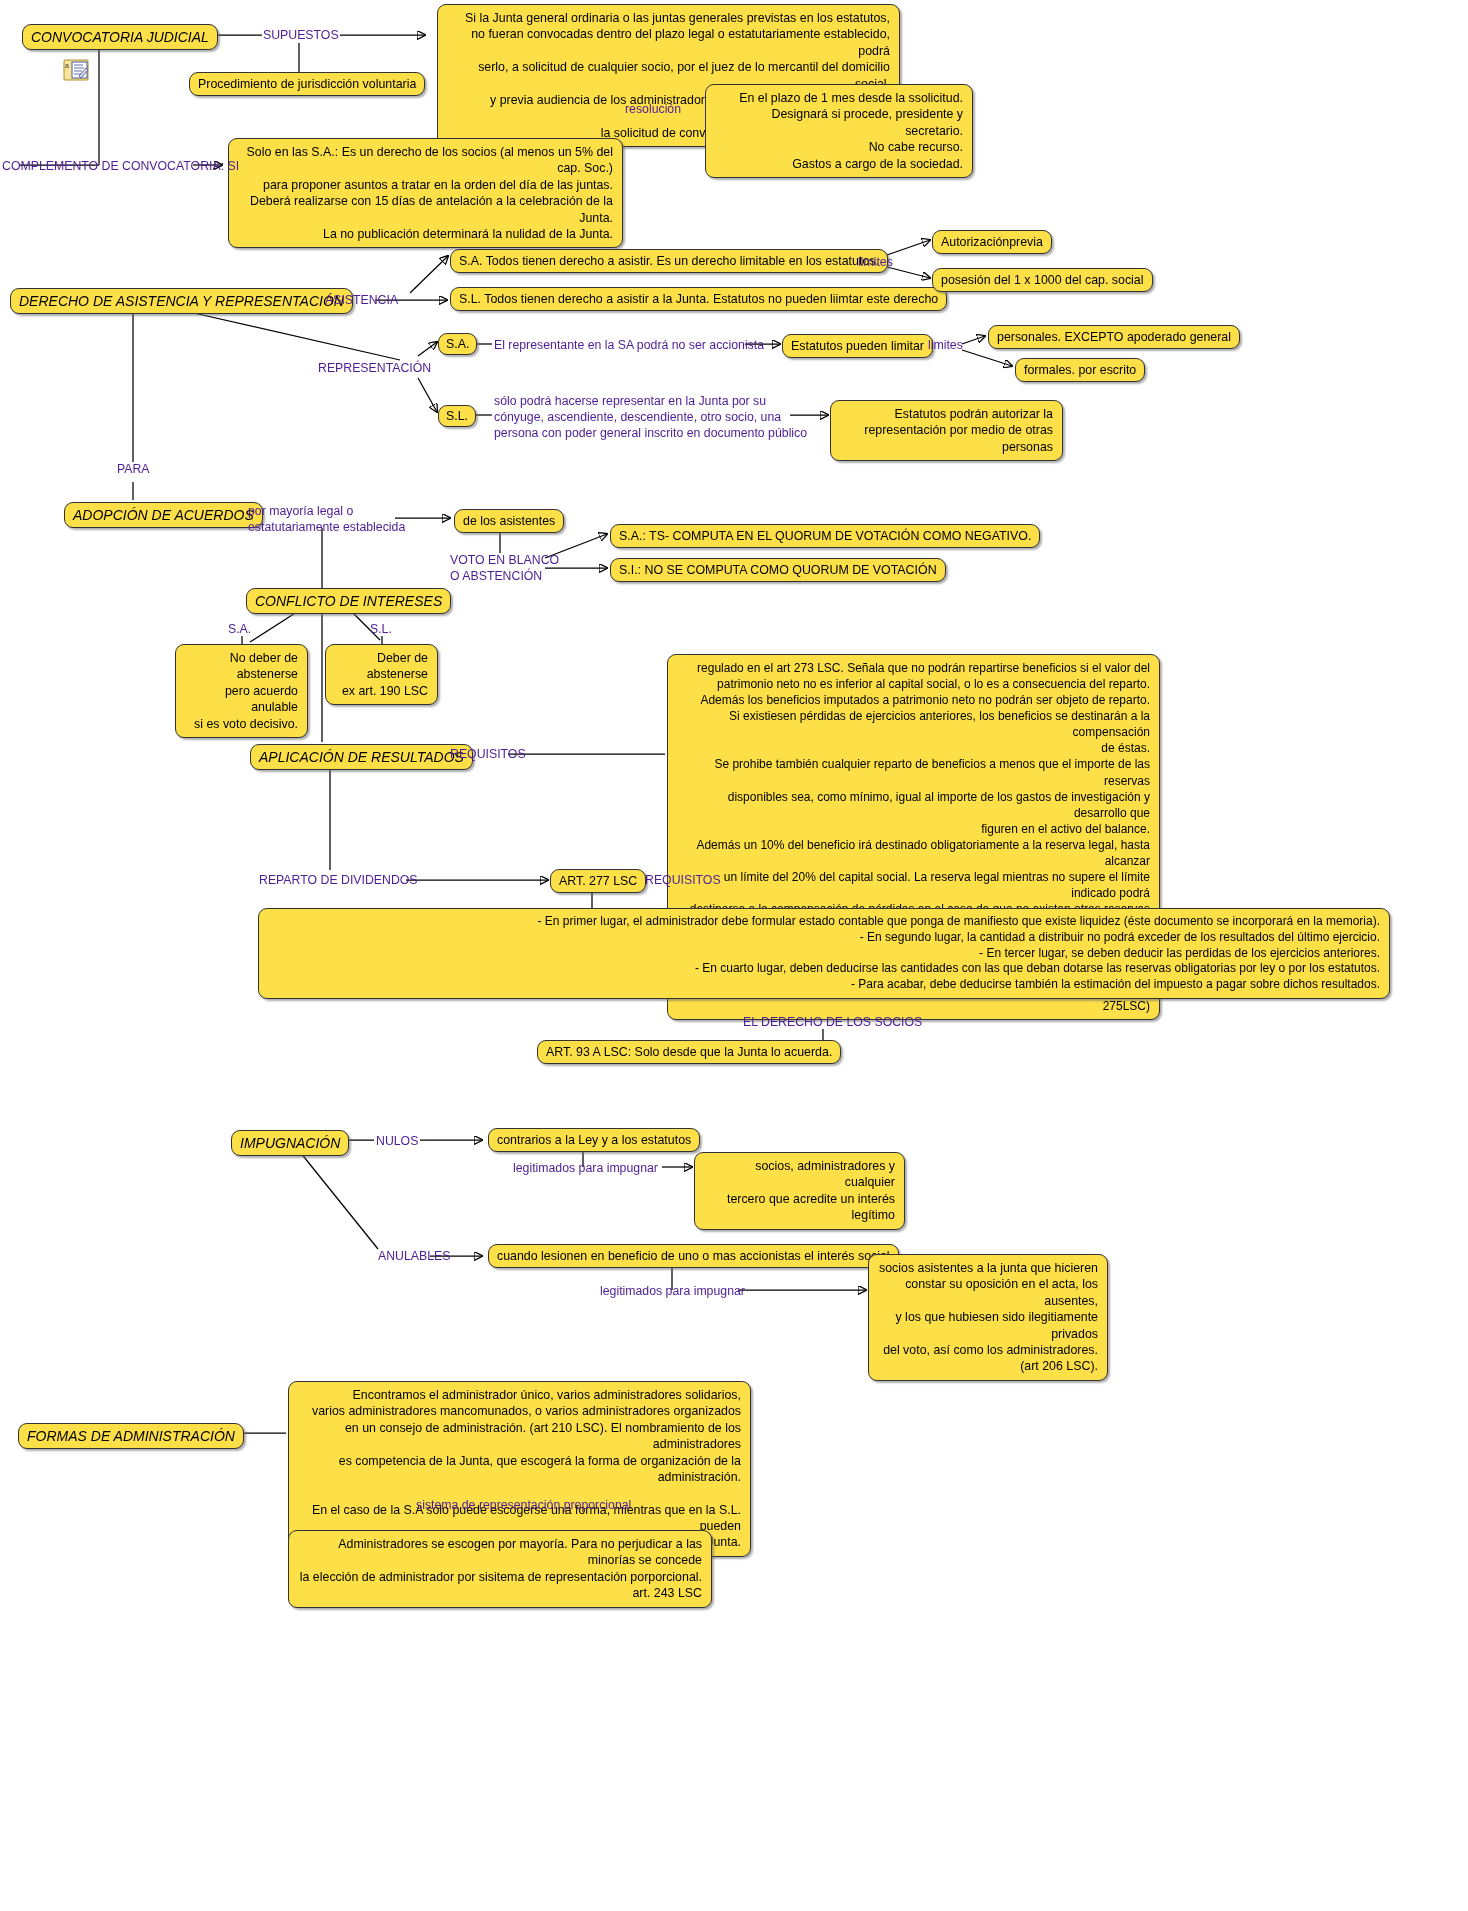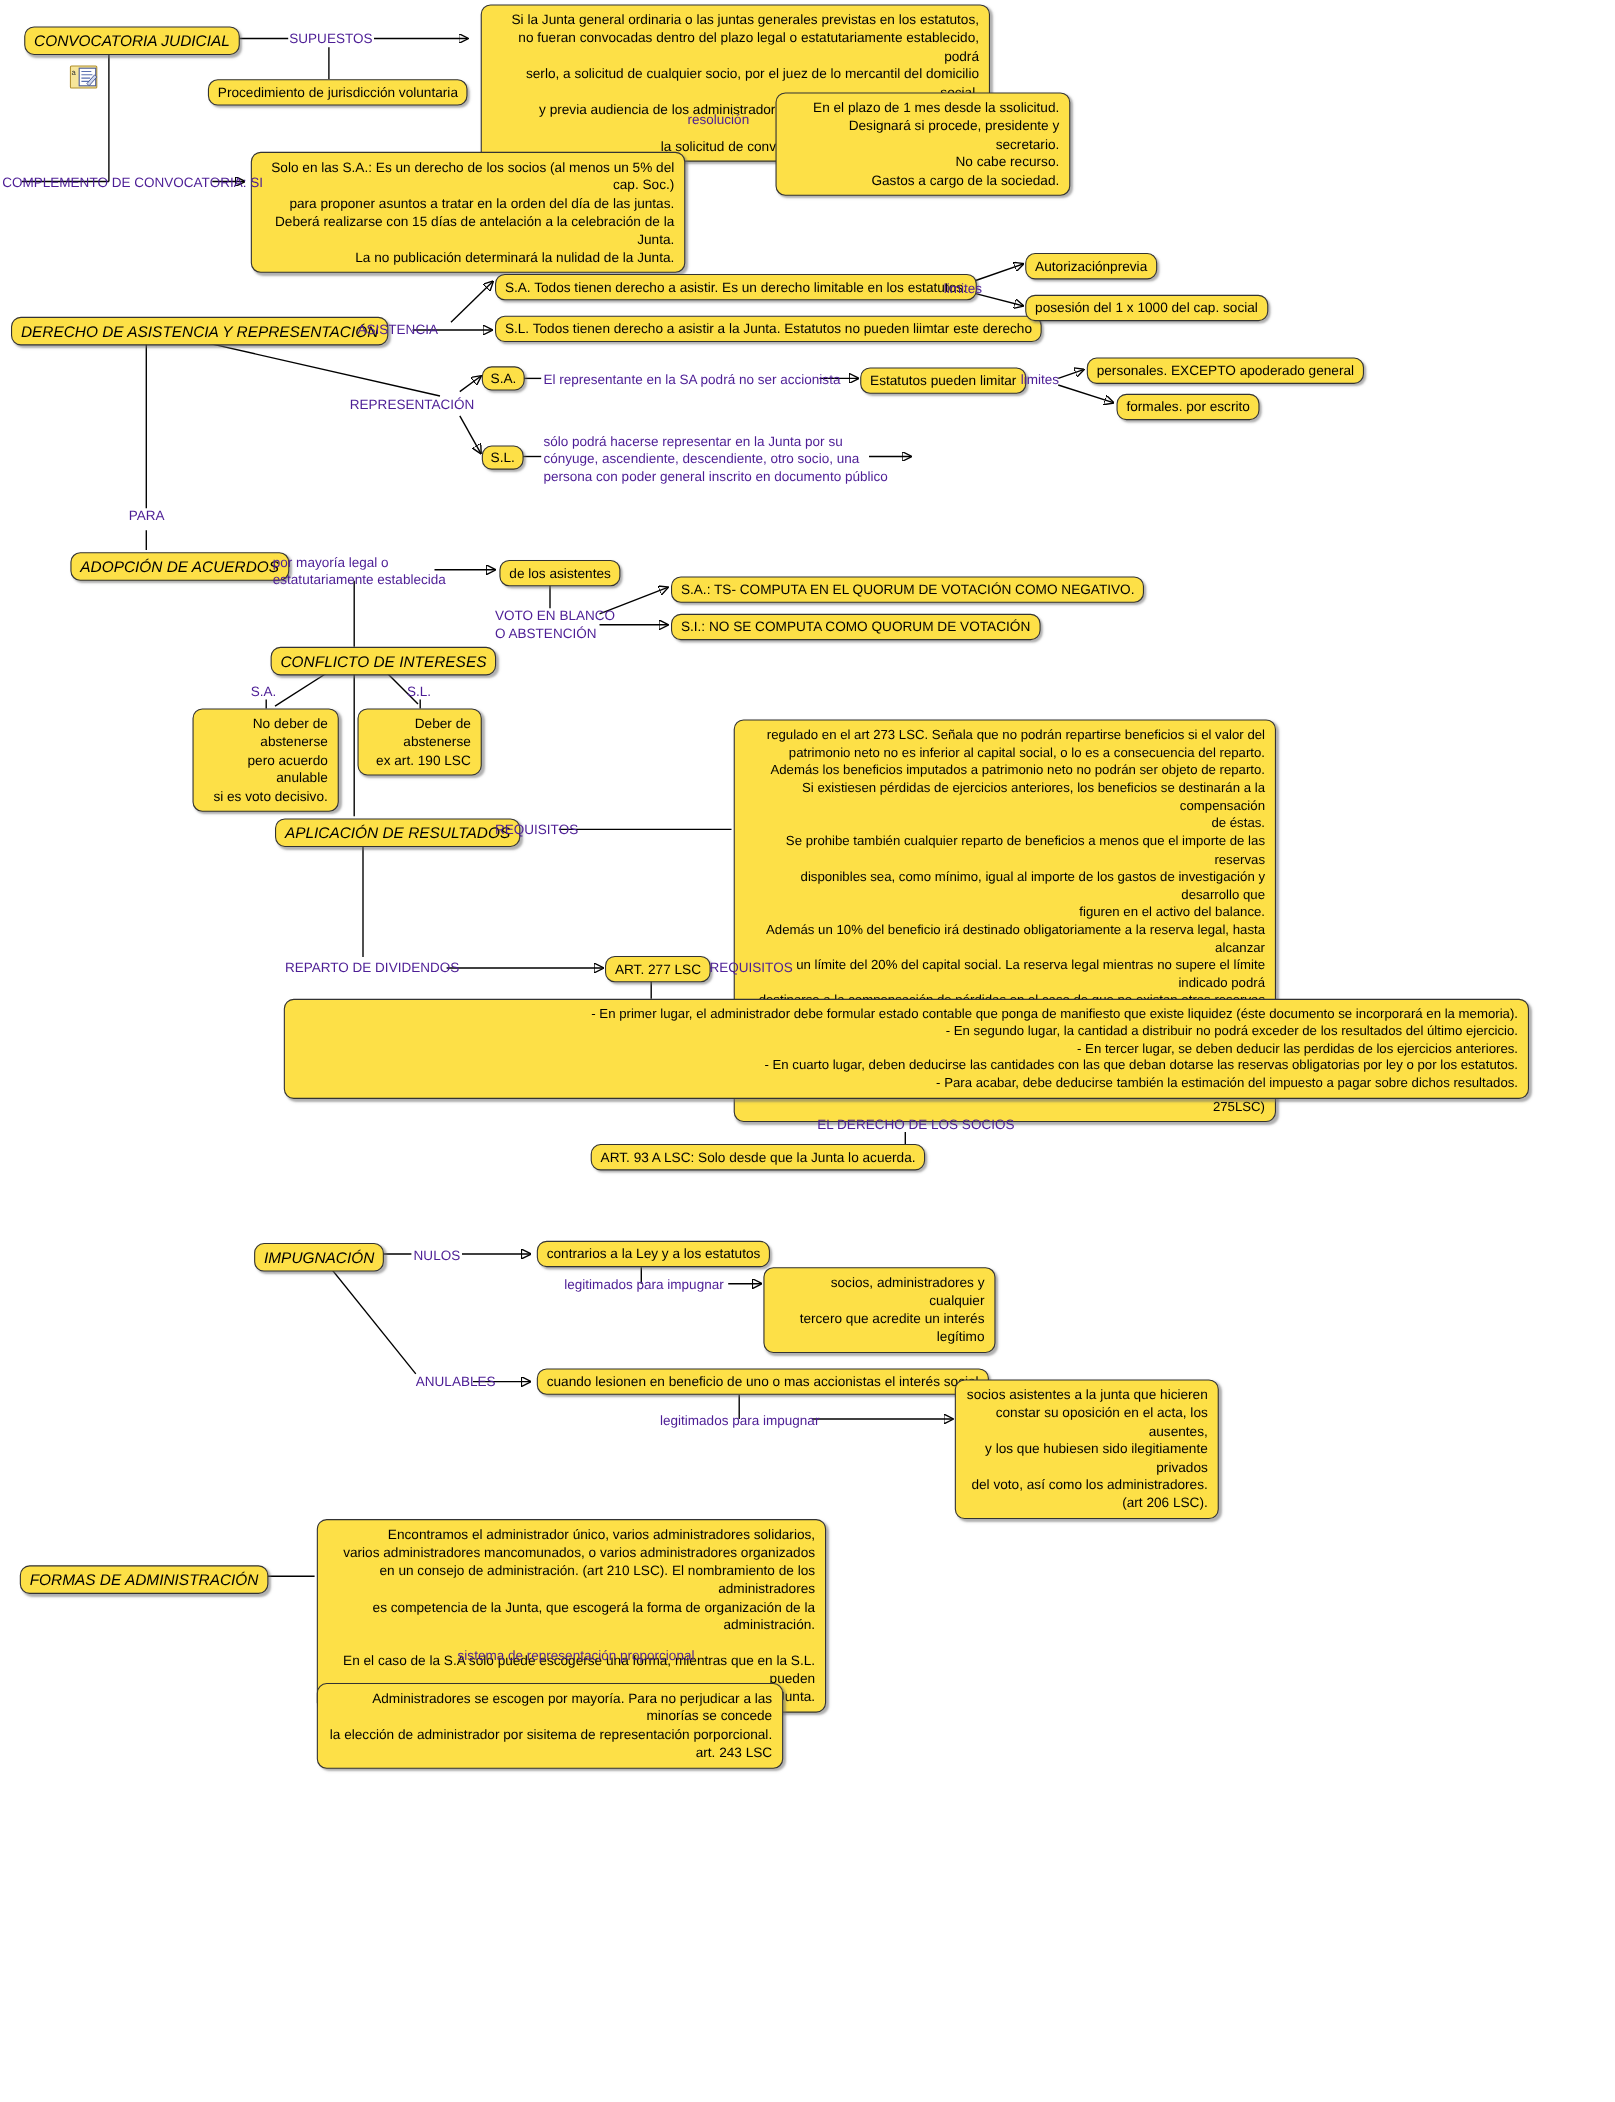--- a/index.html
+++ b/index.html
@@ -233,20 +233,22 @@
   <div class="node" style="left:988px;top:325px;">personales. EXCEPTO apoderado general</div>
 
   <div class="node" style="left:1015px;top:358px;">formales. por escrito</div>
 
   <div class="node tight" style="left:438px;top:405px;">S.L.</div>
 
   <div class="lbl" style="left:494px;top:394px;">sólo podrá hacerse representar en la Junta por su
 cónyuge, ascendiente, descendiente, otro socio, una
 persona con poder general inscrito en documento público</div>
 
+  <div class="node pad" style="left:830px;top:400px;width:233px;">Estatutos podrán autorizar la
+representación por medio de otras personas</div>
 
   <div class="lbl" style="left:117px;top:462px;">PARA</div>
 
   <div class="node cap" style="left:64px;top:502px;">ADOPCIÓN DE ACUERDOS</div>
 
   <div class="lbl" style="left:248px;top:504px;">por mayoría legal o
 estatutariamente establecida</div>
 
   <div class="node" style="left:454px;top:509px;">de los asistentes</div>
 

